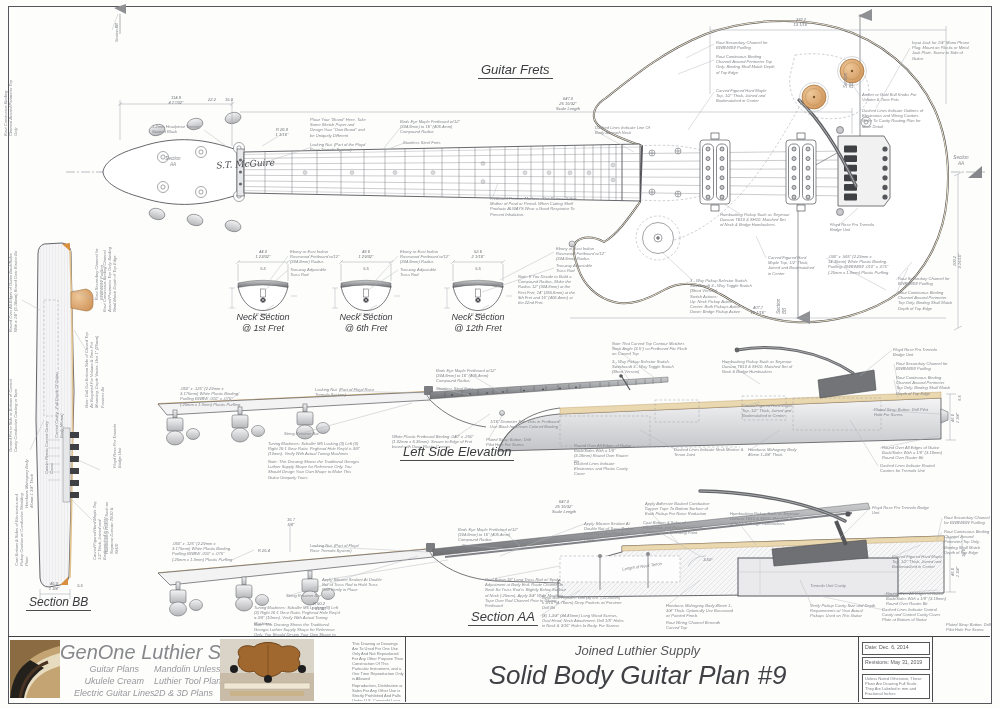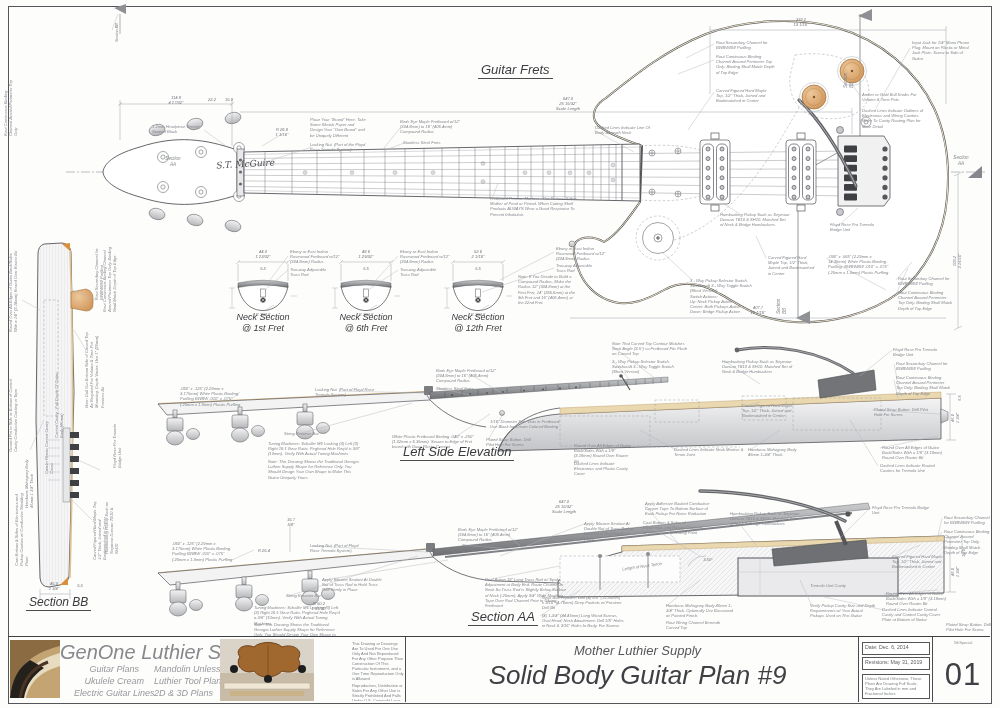--- a/index.html
+++ b/index.html
@@ -594,32 +594,28 @@
       </svg>
       <div class="micro-wrap" style="left:344px;top:4px;width:52px;height:60px;">
         <div class="micro">
             <p>This Drawing or Drawings Are To Used For One Use Only And Not Reproduced For Any Other Purpose Than Construction Of This Particular Instrument, and a One Time Reproduction Only is Allowed</p>
             <p>Reproduction, Distribution or Sales For Any Other Use is Strictly Prohibited And Falls Under U.S. Copyright Laws For David Verburg AIA &amp; GenOne Services, Inc. © 2019</p>
           </div>
       </div>
     </div>
 
     <div class="center-cell">
-      <div class="supply-line">Mother Luthier Supply</div>
+      <div class="supply-line">Joined Luthier Supply</div>
       <div class="plan-title">Solid Body Guitar Plan #9</div>
     </div>
 
     <div class="db-box" style="top:5px;width:68px;height:13px;padding:1px 2px;">
       <div class="db-text">Date: Dec. 6, 2014</div>
     </div>
     <div class="db-box" style="top:20px;width:68px;height:13px;padding:1px 2px;">
       <div class="db-text">Revisions: May 31, 2019</div>
     </div>
     <div class="db-box" style="top:37px;width:68px;height:25px;padding:1px 2px;overflow:hidden;">
       <div class="micro" style="width:196%;">Unless Noted Otherwise, These Plans Are Drawing Full Scale. They Are Labeled in mm and Fractional Inches</div>
     </div>
 
-    <div class="sheetno-cell">
-      <div class="corner-tag">5thSpecial</div>
-      <div class="sheet-number">01</div>
-    </div>
   </div>
 </div>
 
 </body></html>

